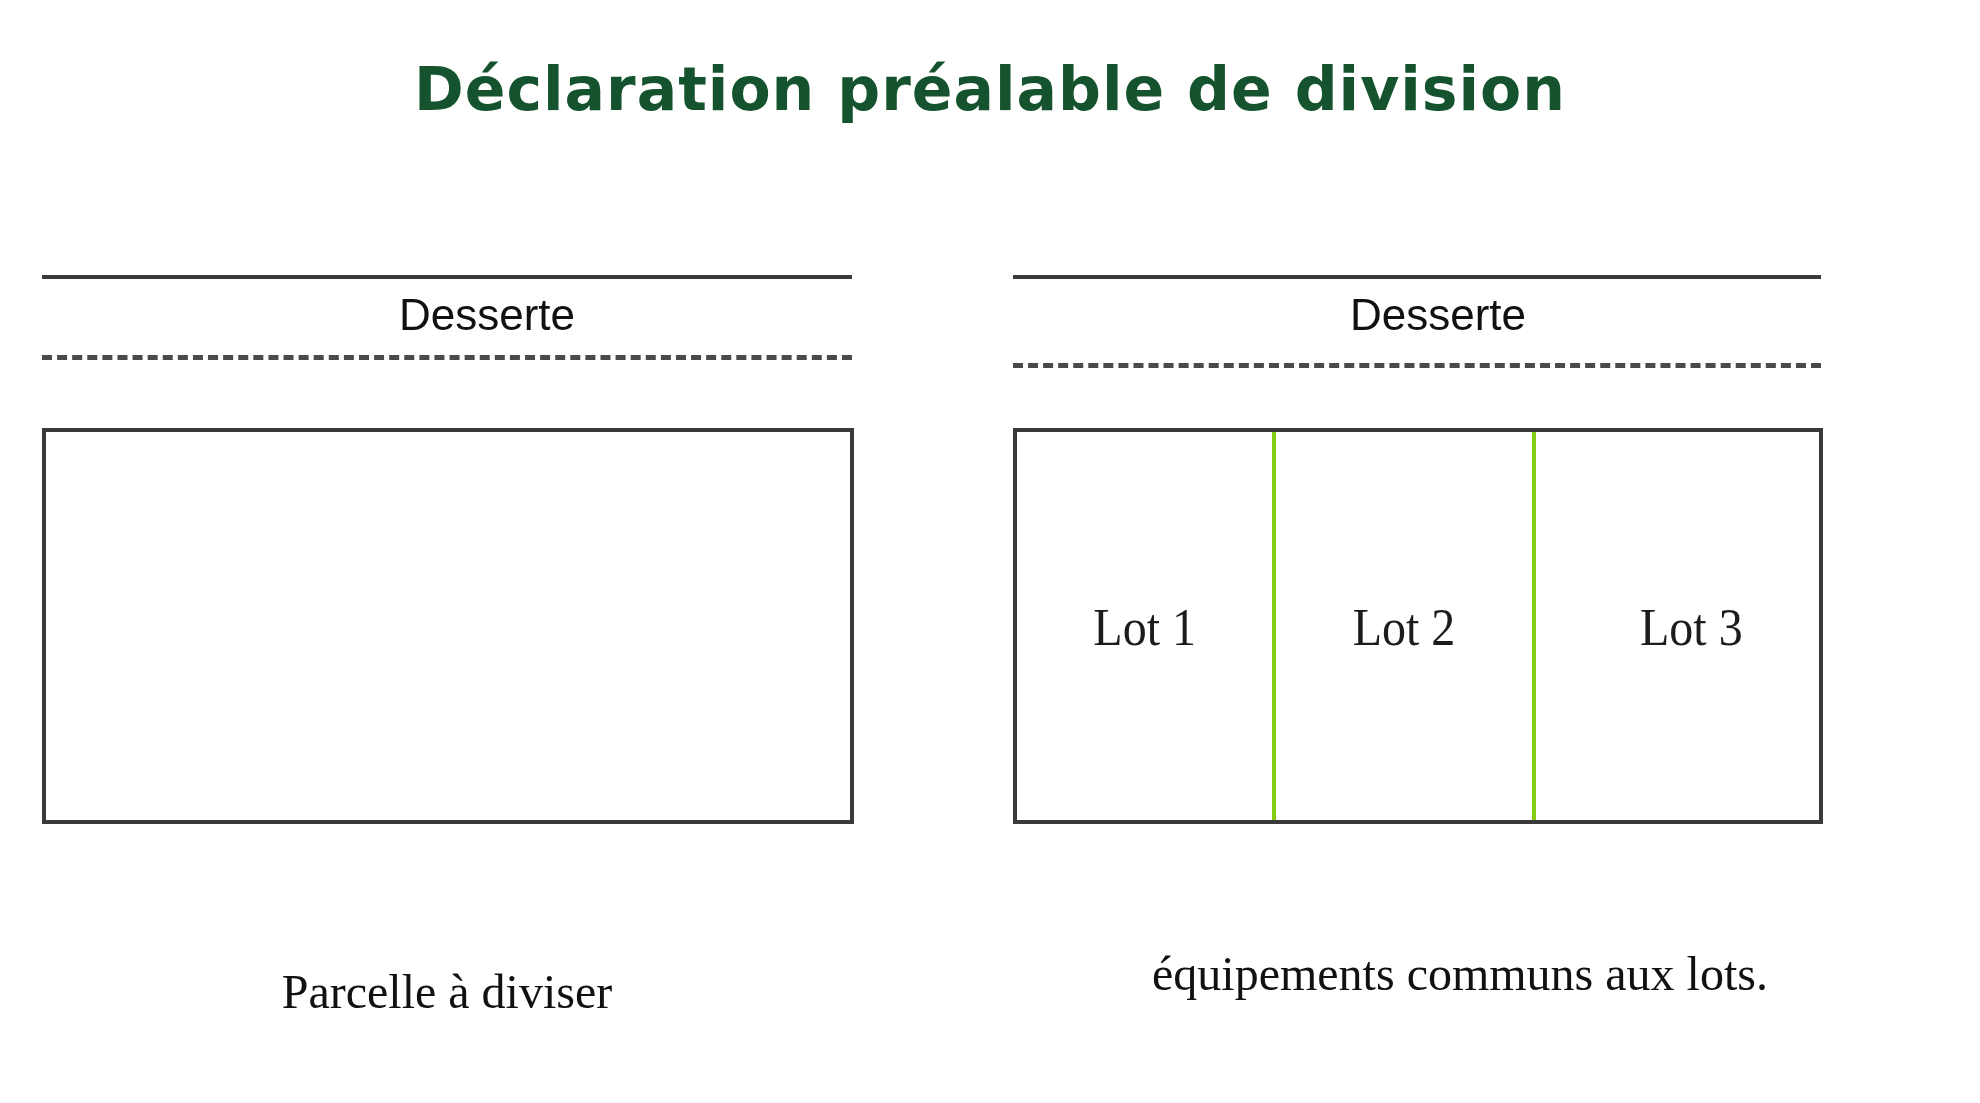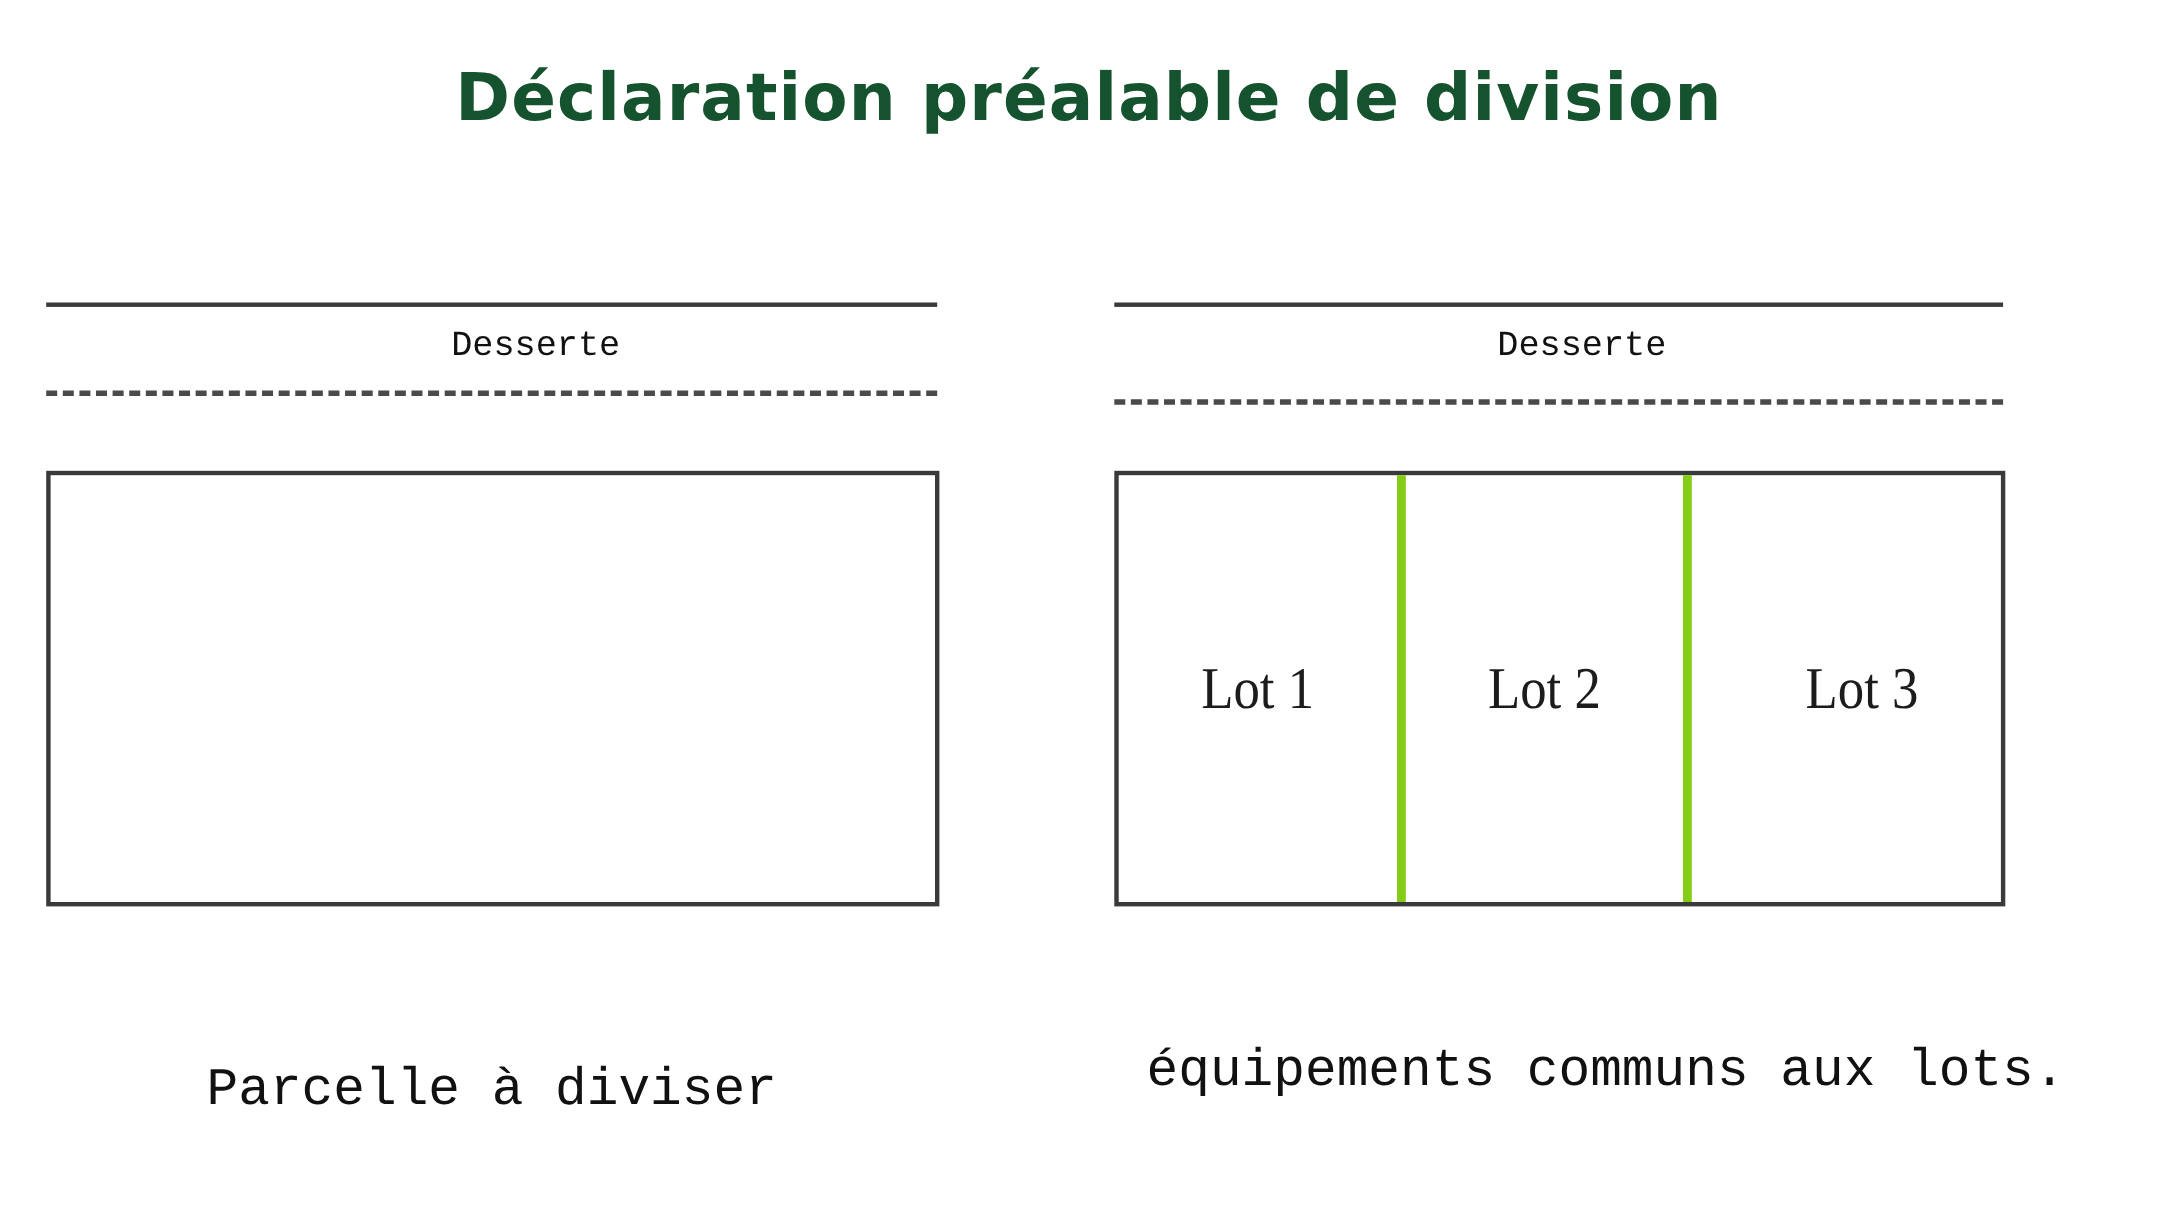--- a/index.html
+++ b/index.html
@@ -3,30 +3,30 @@
   <meta charset="utf-8">
   <style>
     html, body { margin: 0; padding: 0; background: #ffffff; }
     body { width: 1980px; height: 1103px; position: relative; overflow: hidden;
            font-family: "DejaVu Sans", sans-serif; }
     .title { position: absolute; left: 0; width: 1980px; top: 44px; text-align: center;
              font-family: "DejaVu Sans", sans-serif; font-weight: bold; font-size: 60px;
              letter-spacing: 1px; color: #14532d; line-height: 90px; }
     .road-line { position: absolute; height: 0; border-top: 4px solid #3a3a3a; }
     .road-dash { position: absolute; height: 0; border-top: 5px dashed #4a4a4a; }
-    .road-label { position: absolute; text-align: center; font-family: Liberation Mono, monospace;
-                  font-size: 32px; color: #111; line-height: 50px; }
+    .road-label { position: absolute; text-align: center; font-family: Liberation Sans, sans-serif;
+                  font-size: 44px; color: #111; line-height: 50px; }
     .parcel { position: absolute; border: 4px solid #3a3a3a; box-sizing: border-box; background: #fff; }
     .lots { display: flex; width: 100%; height: 100%; }
     .lot { flex: 1; display: flex; align-items: center; justify-content: center;
-           border-right: 8px solid #84cc16; box-sizing: border-box; }
+           border-right: 4px solid #84cc16; box-sizing: border-box; }
     .lot:last-child { border-right: none; padding-left: 28px; }
     .lot span { font-family: "Liberation Serif", serif; font-size: 48px; color: #1c1c1c;
                 transform: scaleY(1.12); display: inline-block; }
-    .caption { position: absolute; text-align: center; font-family: Liberation Mono, monospace;
+    .caption { position: absolute; text-align: center; font-family: Liberation Serif, serif;
                font-size: 48px; color: #111; line-height: 68px; }
   </style>
 </head>
 <body>
 
 <div class="title">Déclaration préalable de division</div>
 
 <div>
   <div class="road-line" style="left:42px; top:275px; width:810px;"></div>
   <div class="road-label" style="left:42px; top:290px; width:890px;">Desserte</div>

